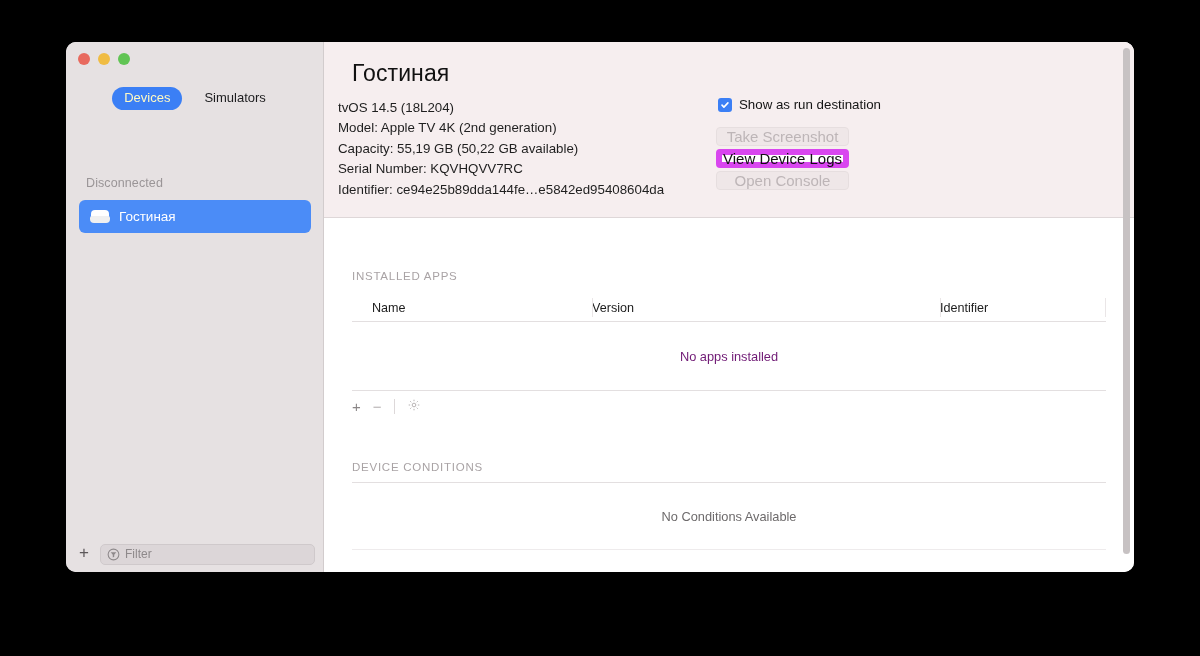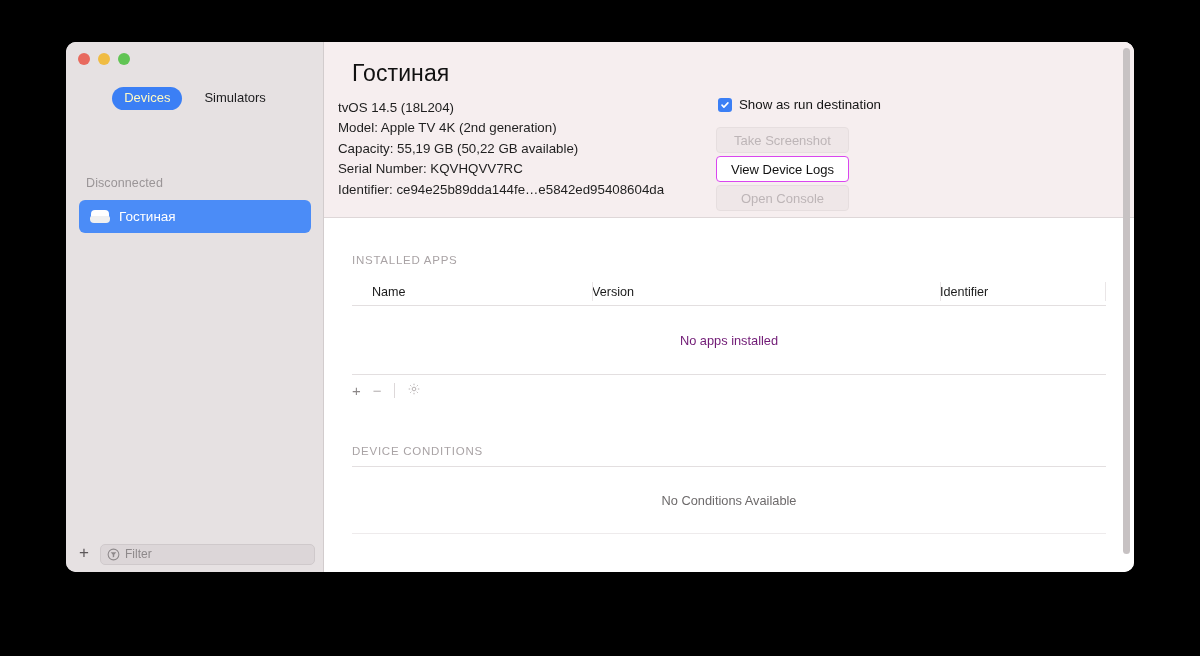--- a/index.html
+++ b/index.html
@@ -124,27 +124,27 @@
     display: flex; align-items: center; justify-content: center;
   }
   .cbox svg { display:block; }
   .checkbox-row .cl { font-size: 13.3px; color: #141414; }
 
   .btn-col {
     position: absolute; left: 392px; top: 85px;
     display: flex; flex-direction: column; gap: 3px;
   }
   .btn {
-    width: 133px; height: 26px;
+    width: 133px; height: 19px;
     border-radius: 4px;
-    font-size: 13px;
+    font-size: 15px;
     display: flex; align-items: center; justify-content: center;
     box-sizing: border-box;
   }
-  .btn.enabled { background: #ffffff; color: #111; border: 1px solid #d946ef; }
+  .btn.enabled { background: #ffffff; color: #111; border: 6px solid #d946ef; }
   .btn.disabled { background: #efe7e8; color: #bdb5b7; border: 1px solid #e6dedf; }
 
   .atv-img { position: absolute; left: 610px; top: 92px; width: 104px; height: 62px; }
   .atv-img .body {
     position:absolute; left:4px; top:14px; width: 96px; height: 44px;
     background: linear-gradient(180deg,#2e2e2e 0%, #151515 60%, #0c0c0c 100%);
     border-radius: 6px 6px 9px 9px;
   }
   .atv-img .lid {
     position:absolute; left:0px; top:4px; width: 104px; height: 26px;
@@ -155,21 +155,21 @@
     position:absolute; left: 36px; top: 11px; display:flex; align-items:center; gap:3px;
   }
   .atv-img .logo .dot { width: 13px; height: 6px; border-radius: 3px; background: #000; }
   .atv-img .logo .tv { font-size: 11px; color:#000; font-weight: 700; line-height: 1; }
 
   
   .section-title {
     font-size: 11.5px; color: #a9a3a5; letter-spacing: .75px;
     margin: 0 0 0 28px;
   }
-  .installed-wrap { padding-top: 36px; }
+  .installed-wrap { padding-top: 52px; }
   .table-head {
     margin: 13px 28px 0 28px;
     height: 26px;
     display: flex; align-items: center;
     border-bottom: 1px solid #e3dfe0;
     position: relative;
   }
   .th { font-size: 12.6px; color: #1c1c1c; }
   .th.name { width: 240px; padding-left: 20px; box-sizing: border-box; }
   .th.version { width: 348px; }

